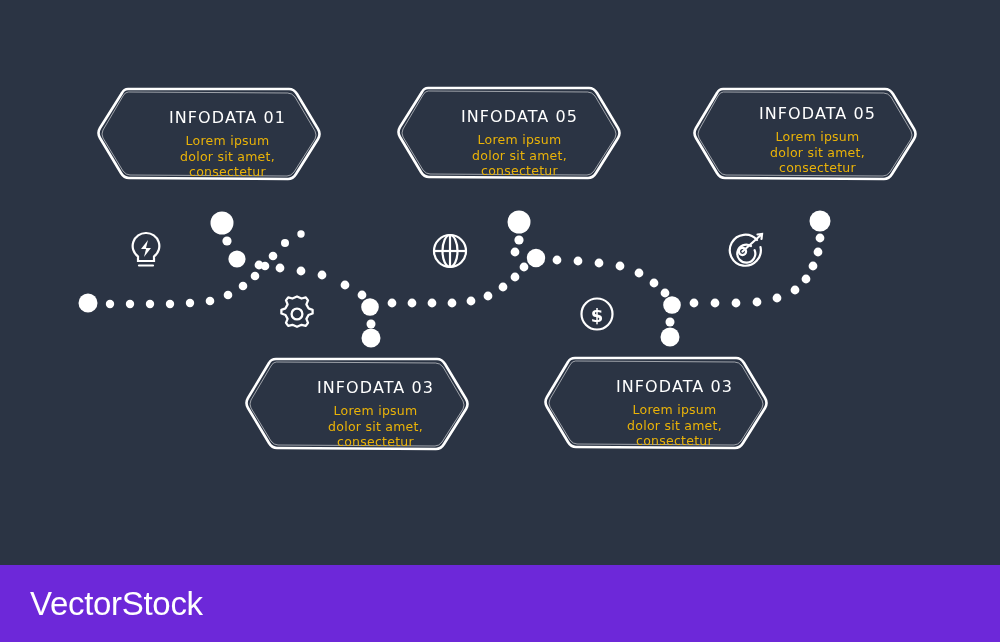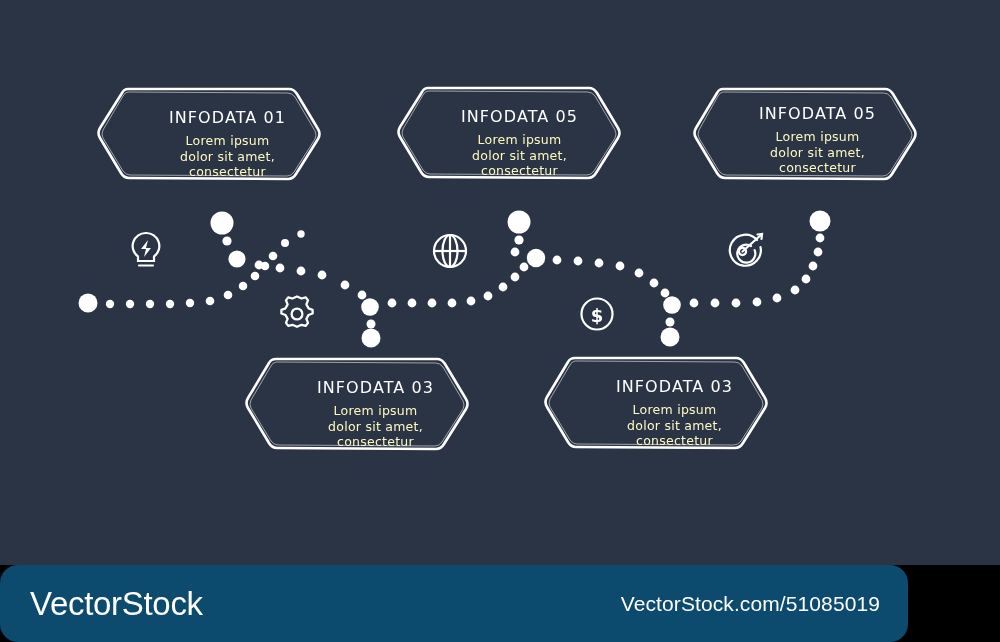--- a/index.html
+++ b/index.html
@@ -46,30 +46,29 @@
     letter-spacing: 1.1px;
     font-weight: 400;
     white-space: nowrap;
     margin-bottom: 6px;
   }
   .card-body {
     font-family: "DejaVu Sans", sans-serif;
     font-size: 12.5px;
     line-height: 15.5px;
     letter-spacing: 0.25px;
-    color: #fef9c3;
+    color: #eab308;
   }
   #footer {
     position: absolute;
     left: 0;
     top: 565px;
-    width: 908px;
+    width: 1000px;
     height: 77px;
-    background: #0c4a6e;
-    border-radius: 18px;
+    background: #6d28d9;
   }
   #brand {
     position: absolute;
     left: 30px;
     top: 50%;
     transform: translateY(-50%);
     color: #ffffff;
     font-family: "Liberation Sans", sans-serif;
     font-size: 33px;
     font-weight: 400;
@@ -282,16 +281,15 @@
         <div>Lorem ipsum</div>
         <div>dolor sit amet,</div>
         <div>consectetur</div>
       </div>
     </div>
 
   </div>
 
   <div id="footer">
     <div id="brand">VectorStock</div>
-    <div id="urlcode">VectorStock.com/51085019</div>
   </div>
 
 </div>
 
 </body></html>

